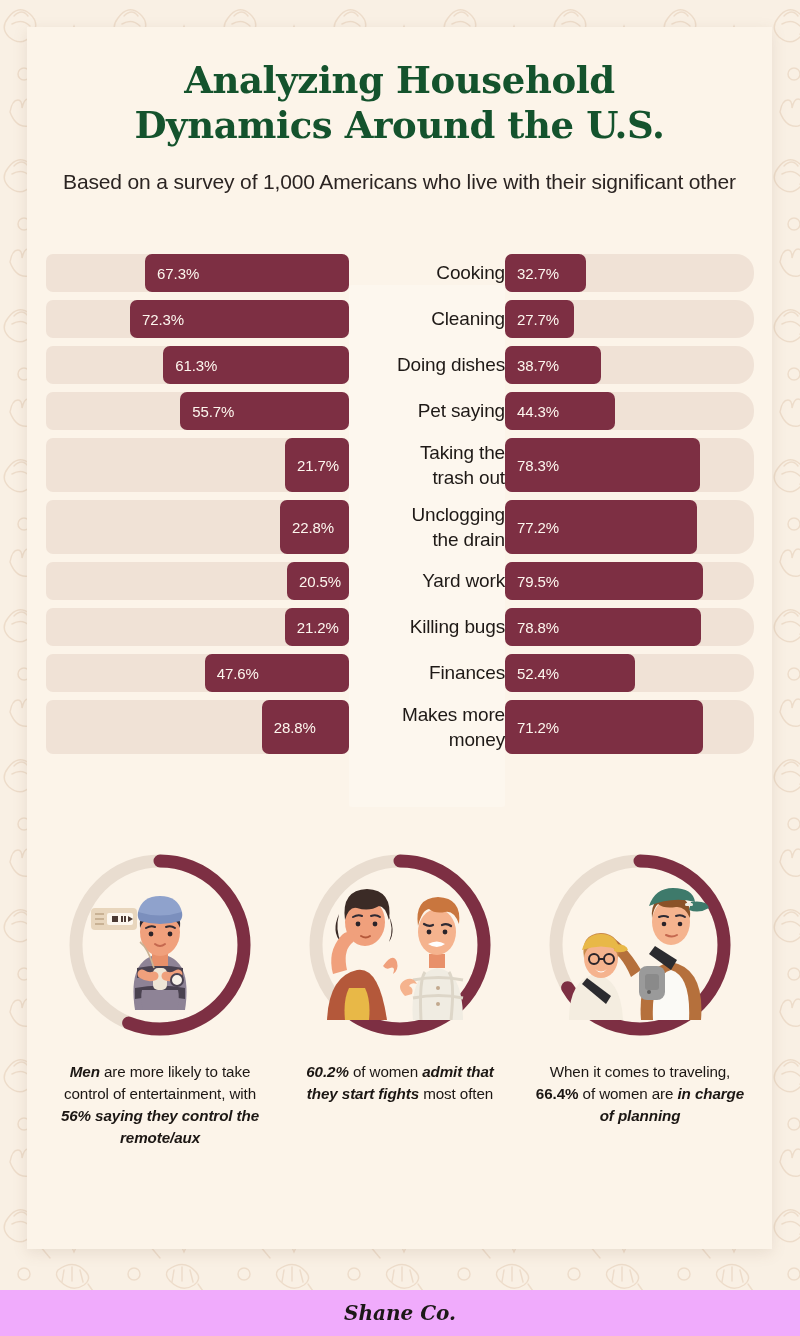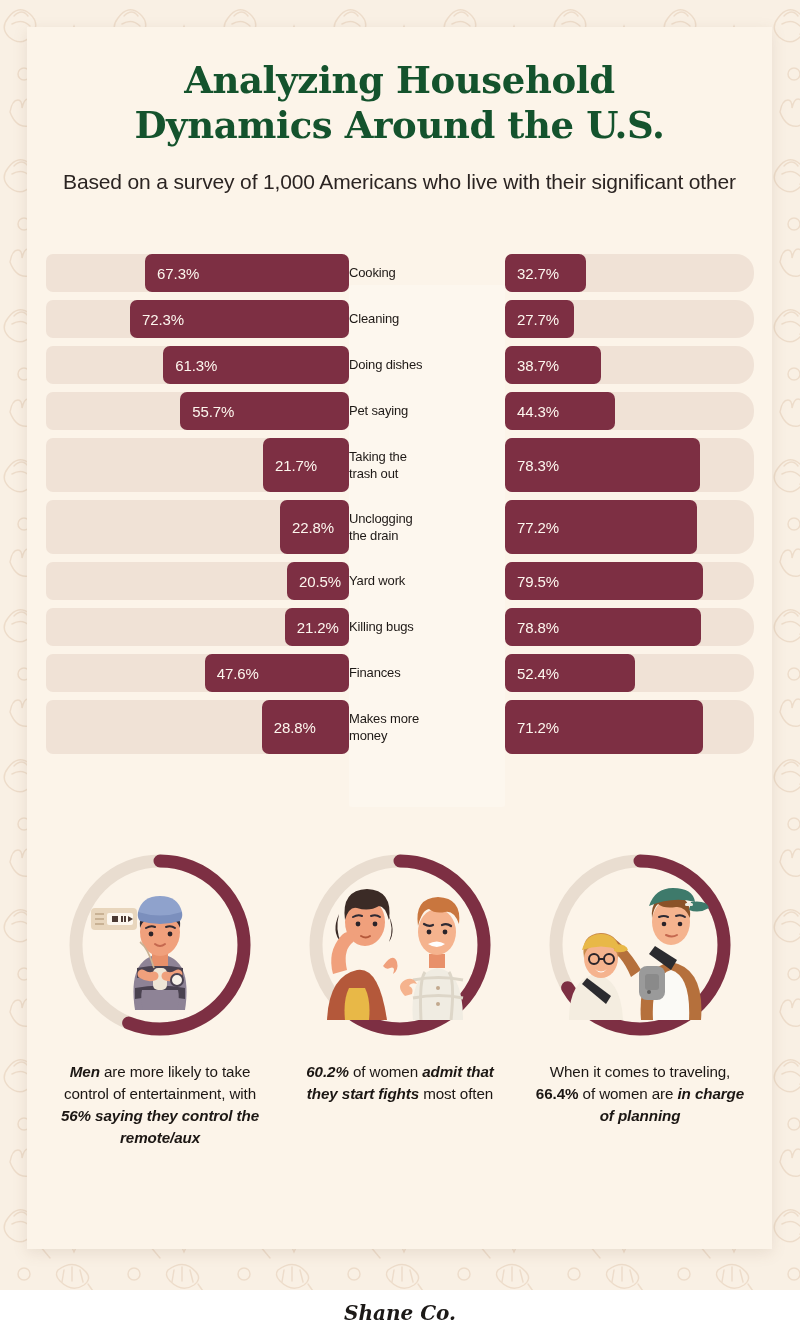--- a/index.html
+++ b/index.html
@@ -29,21 +29,21 @@
     opacity: 0.55;
   }
 
   
   .footer-band {
     position: absolute;
     left: 0;
     right: 0;
     bottom: 0;
     height: 46px;
-    background: #ffffff;
+    background: #f0abfc;
     display: flex;
     align-items: center;
     justify-content: center;
     z-index: 6;
   }
   .footer-logo {
     font-family: "DejaVu Serif", serif;
     font-size: 20px;
     font-weight: 700;
     font-style: italic;
@@ -163,23 +163,23 @@
     font-size: 15px;
     color: #fdf6ee;
     white-space: nowrap;
     letter-spacing: -0.1px;
   }
   .track.left .bar  { justify-content: flex-start; padding-left: 12px; }
   .track.right .bar { justify-content: flex-start; padding-left: 12px; }
 
   .resp-cell {
     width: 156px;
-    text-align: left;
+    text-align: right;
     font-family: "Liberation Sans", sans-serif;
-    font-size: 13px;
+    font-size: 19px;
     color: #1e1916;
     line-height: 1.32;
     letter-spacing: -0.15px;
     position: relative;
     z-index: 3;
   }
 
   
   .trio {
     position: absolute;
@@ -326,21 +326,21 @@
             </div>
             <div class="resp-cell">Pet saying</div>
             <div class="track right">
               <div class="bar" style="width: 110.307px; background: rgb(125, 47, 67);">
                 <span class="bar-label">44.3%</span>
               </div>
             </div>
           </div>
           <div class="row double">
             <div class="track left">
-              <div class="bar" style="width: 86px; background: rgb(125, 47, 67);">
+              <div class="bar" style="width: 64px; background: rgb(125, 47, 67);">
                 <span class="bar-label">21.7%</span>
               </div>
             </div>
             <div class="resp-cell">Taking the<br>trash out</div>
             <div class="track right">
               <div class="bar" style="width: 194.967px; background: rgb(125, 47, 67);">
                 <span class="bar-label">78.3%</span>
               </div>
             </div>
           </div>

